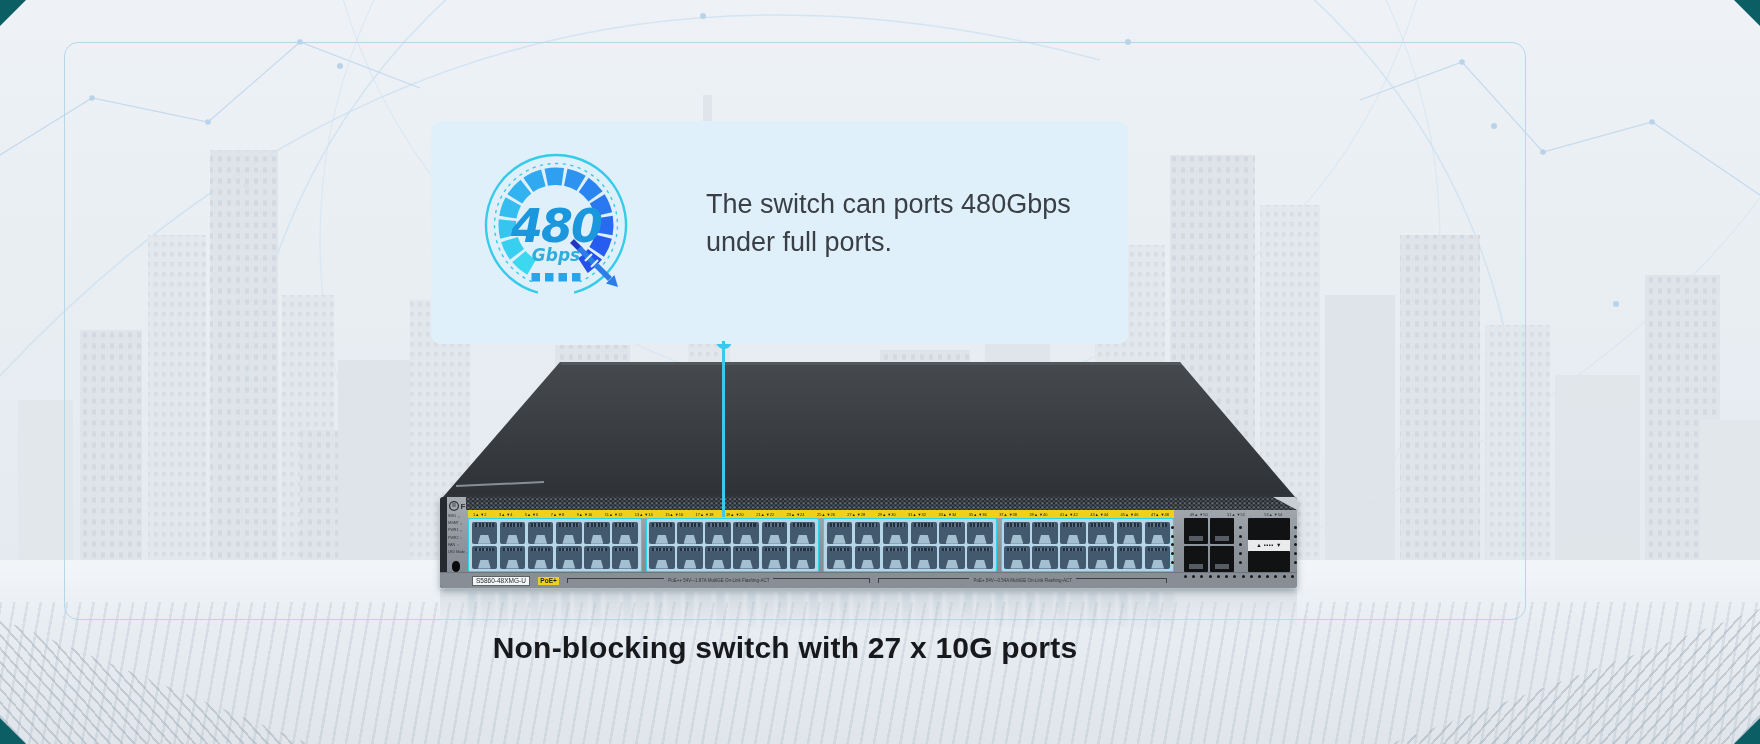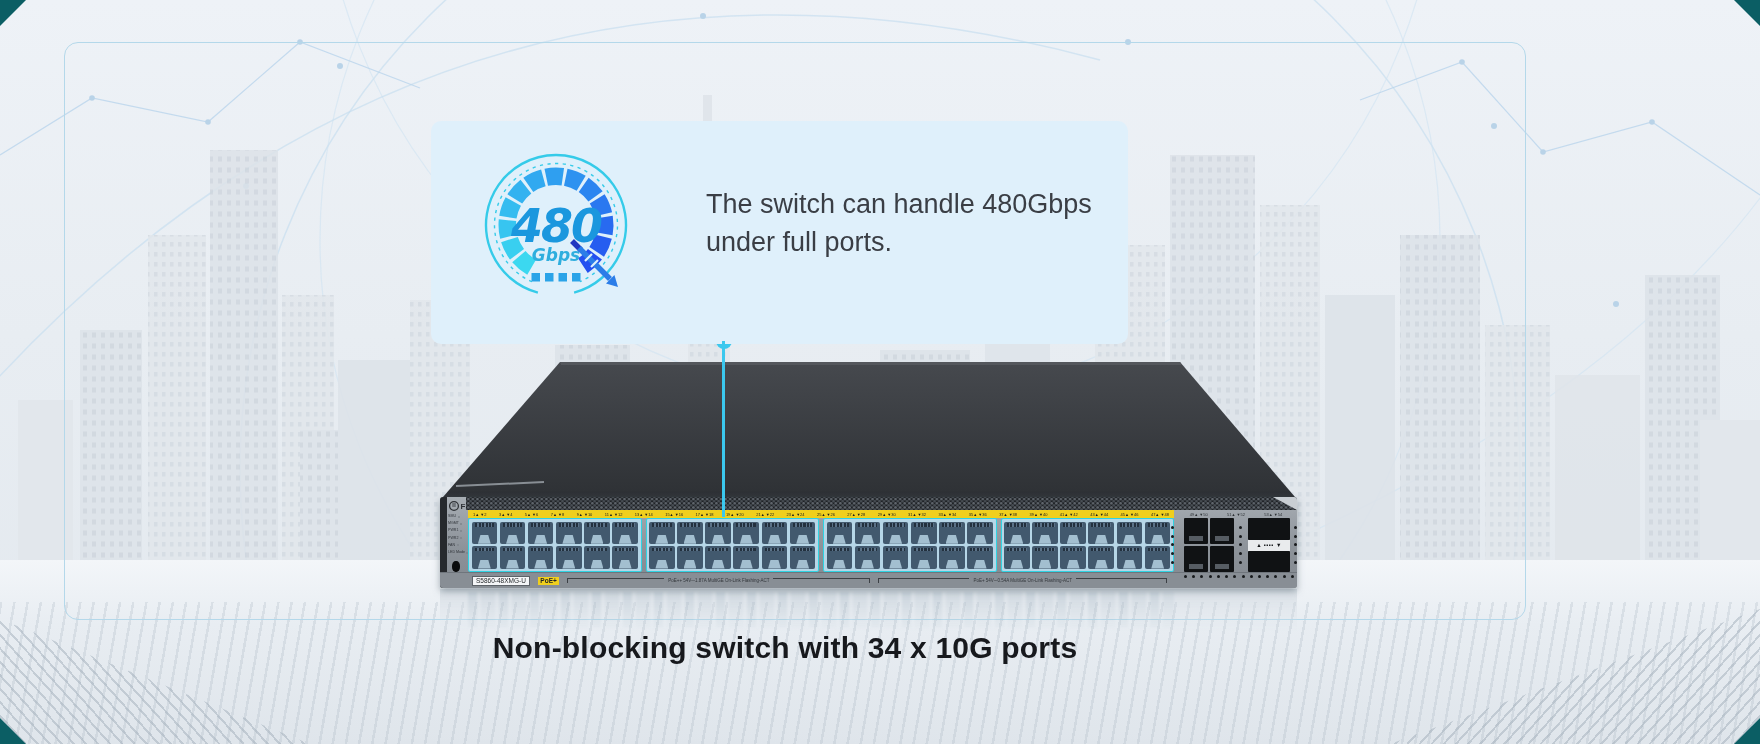--- a/index.html
+++ b/index.html
@@ -451,19 +451,19 @@
       </g>
       <g>
         <line class="ndl-tail" x1="101" y1="94" x2="110" y2="103"></line>
         <line class="ndl" x1="108" y1="101" x2="139" y2="132"></line>
         <polygon points="147,140 143.4,127.9 135,136.4" fill="var(--needle-blue,#2b7de8)"></polygon>
         <line class="ndl-gap" x1="114" y1="114" x2="121" y2="107"></line>
         <line class="ndl-gap" x1="120" y1="120" x2="127" y2="113"></line>
       </g>
     </svg>
     <div class="card-text">
-      <div>The switch can handle 480Gbps</div>
+      <div>The switch can ports 480Gbps</div>
       <div>under full ports.</div>
     </div>
   </div>
 
-  <div class="caption">Non-blocking switch with 34 x 10G ports</div>
+  <div class="caption">Non-blocking switch with 27 x 10G ports</div>
 </div>
 
 </body></html>

